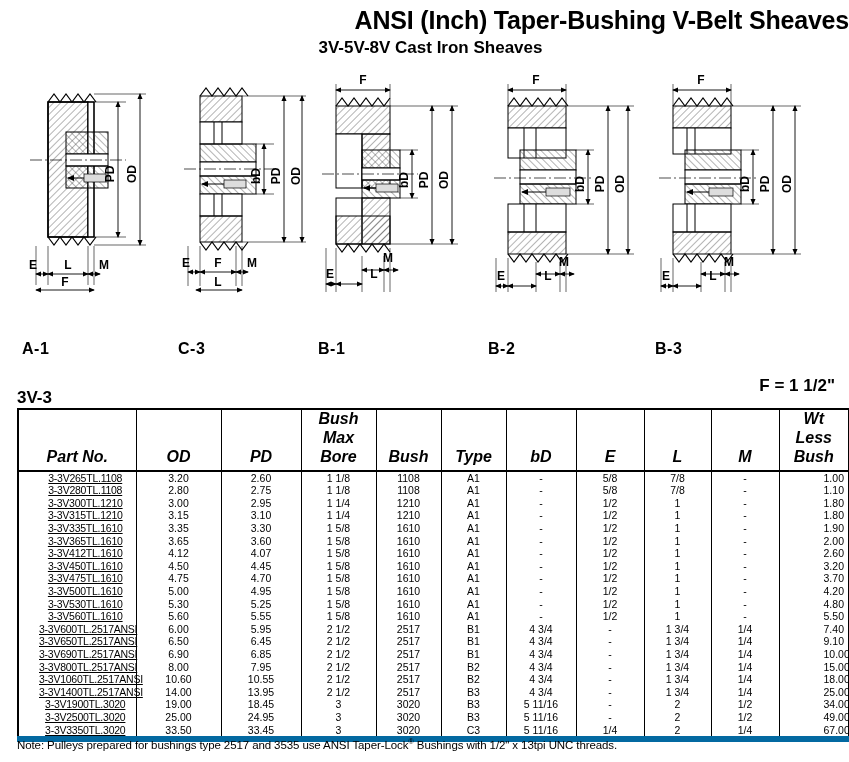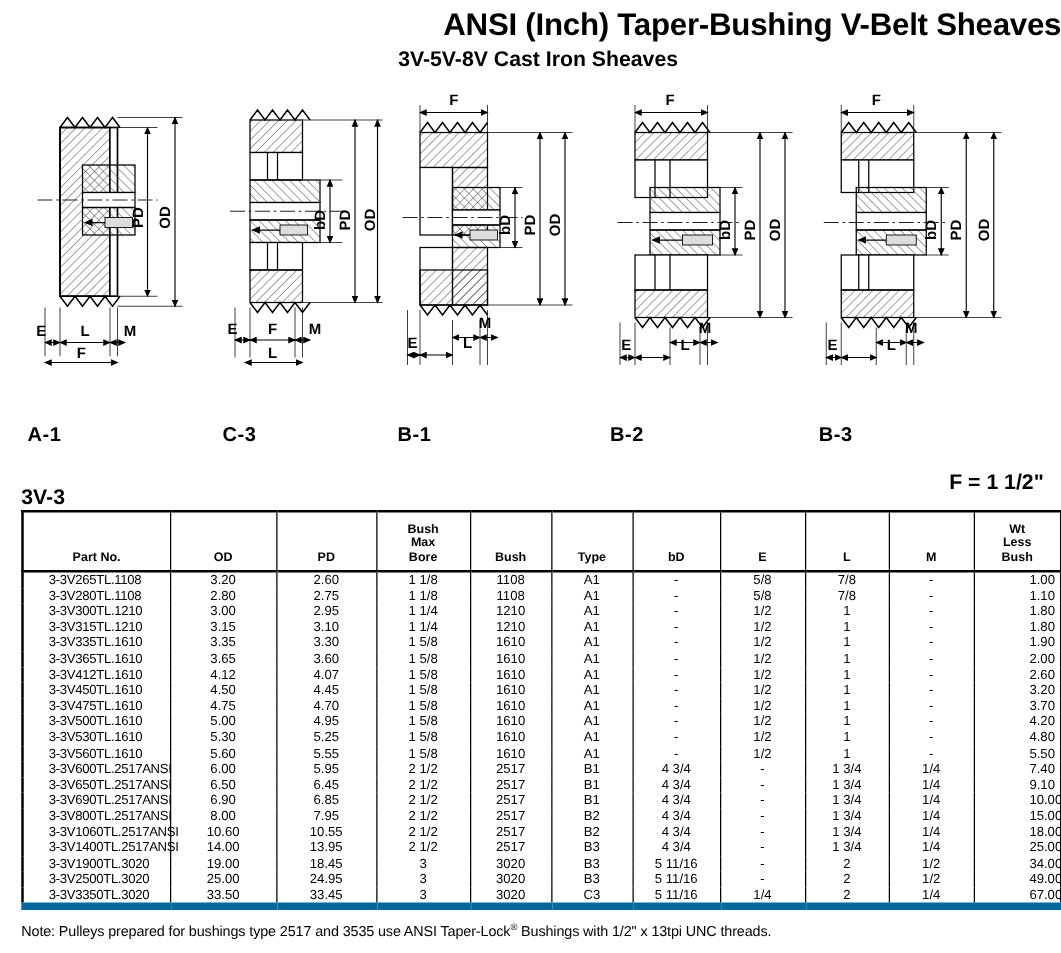--- a/index.html
+++ b/index.html
@@ -84,43 +84,45 @@
     width: 818px;
     table-layout: fixed;
     font-size: 10.5px;
   }
   table.spec thead th {
     border: 1px solid #000;
     border-width: 2px 1px;
     height: 48px;
     vertical-align: bottom;
     padding: 0 0 3px 0;
-    font-size: 10px;
+    font-size: 16px;
     font-weight: bold;
     text-align: center;
     line-height: 1.18;
+    font-style: italic;
   }
   table.spec thead th.hdr-part { border-left-width: 2px; }
   table.spec thead th.hdr-wt  { border-right-width: 2px; }
 
   table.spec tbody td {
     border-left: 1px solid #000;
     border-right: 1px solid #000;
     height: 12.6px;
     line-height: 12.6px;
     padding: 0 4px;
     text-align: center;
     white-space: nowrap;
     font-size: 10.5px;
   }
   table.spec tbody td.c-part {
-    text-align: left;
+    text-align: center;
     border-left-width: 2px;
     padding-left: 20px;
     letter-spacing: -0.25px;
+    text-decoration: underline;
   }
   table.spec tbody td.c-wt { border-right-width: 2px; padding-left: 44px; }
   table.spec tbody tr:last-child td { border-bottom: 6px solid #0369a1; }
 
   
   .note {
     position: absolute;
     left: 17px; top: 737px;
     font-size: 11.5px;
     letter-spacing: -0.1px;

